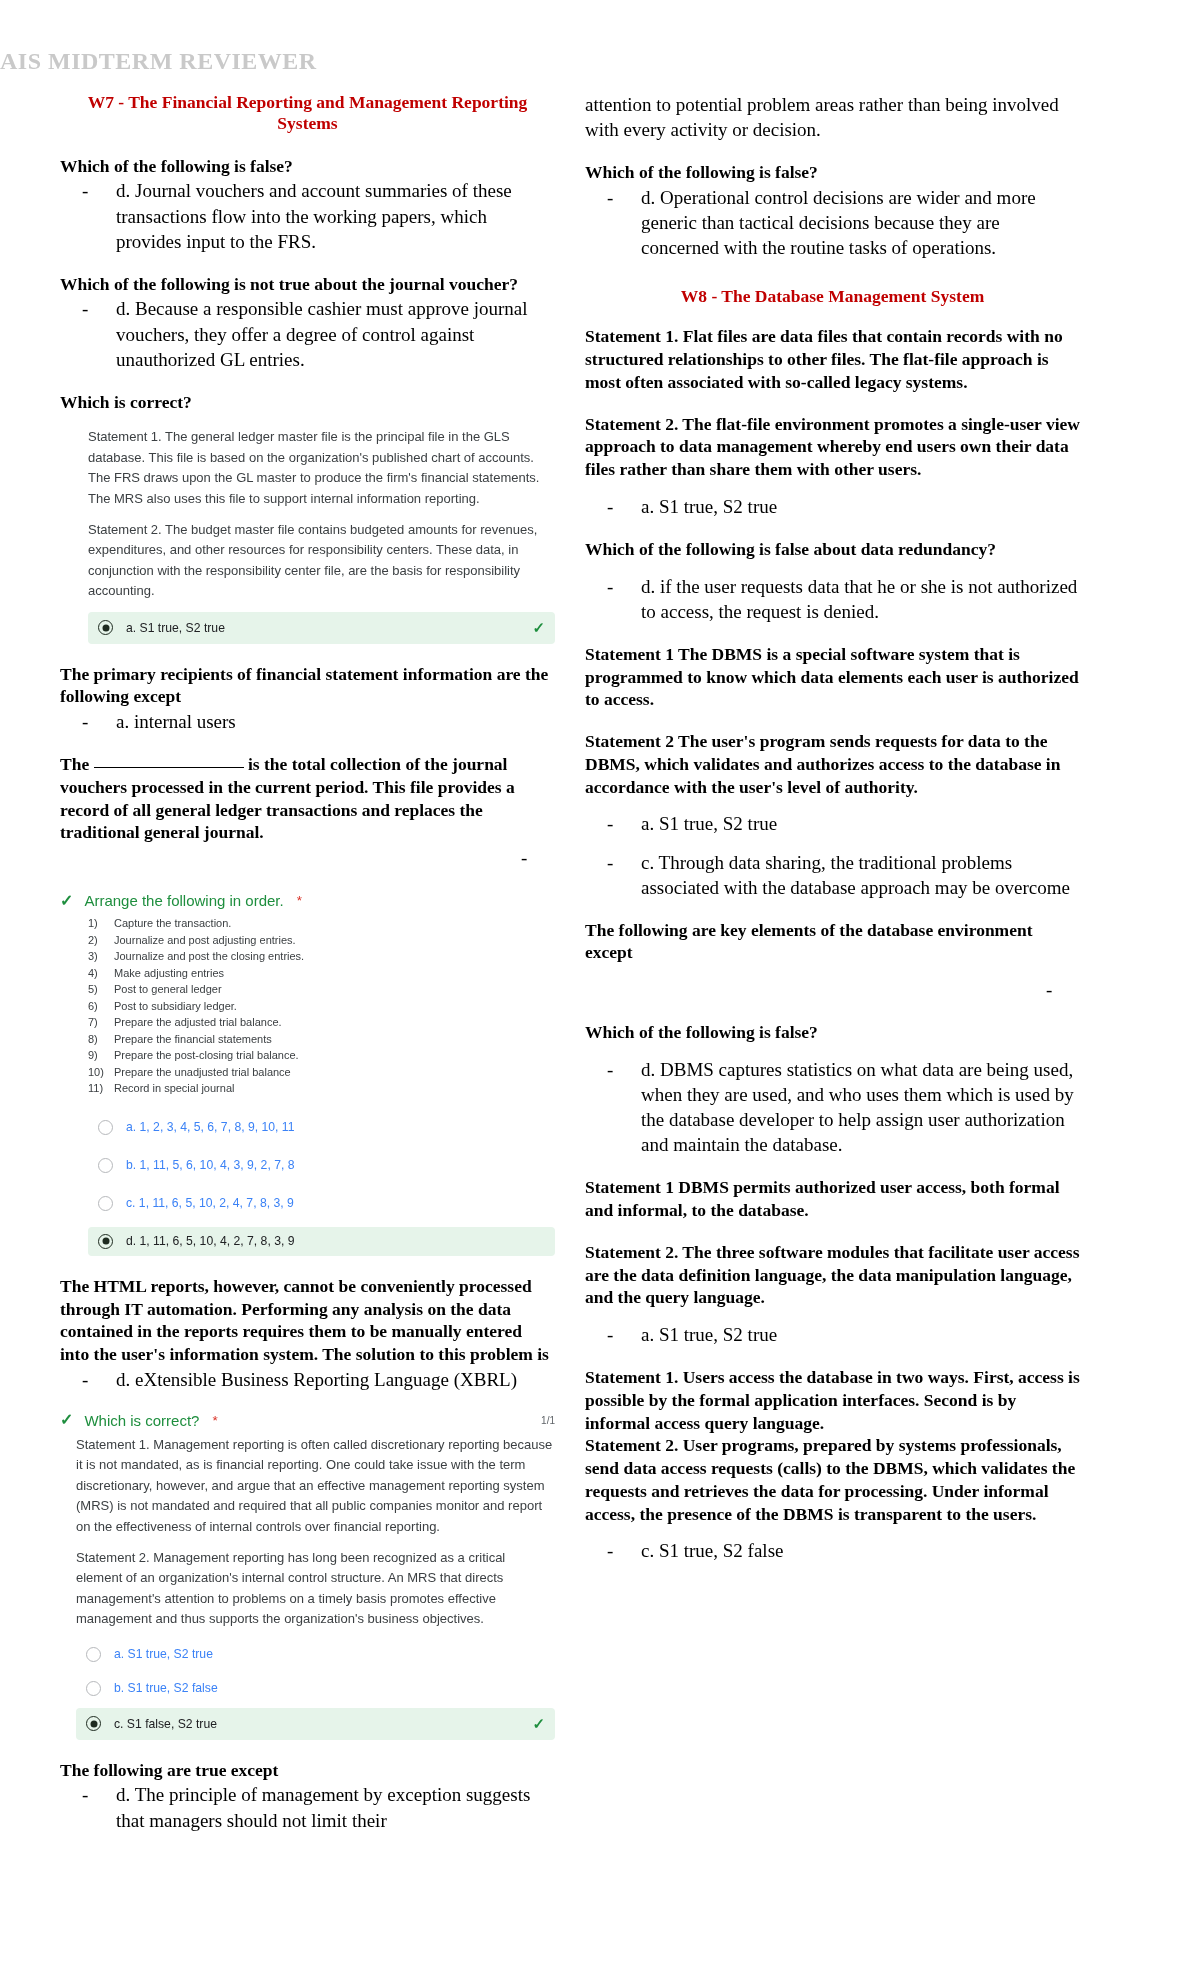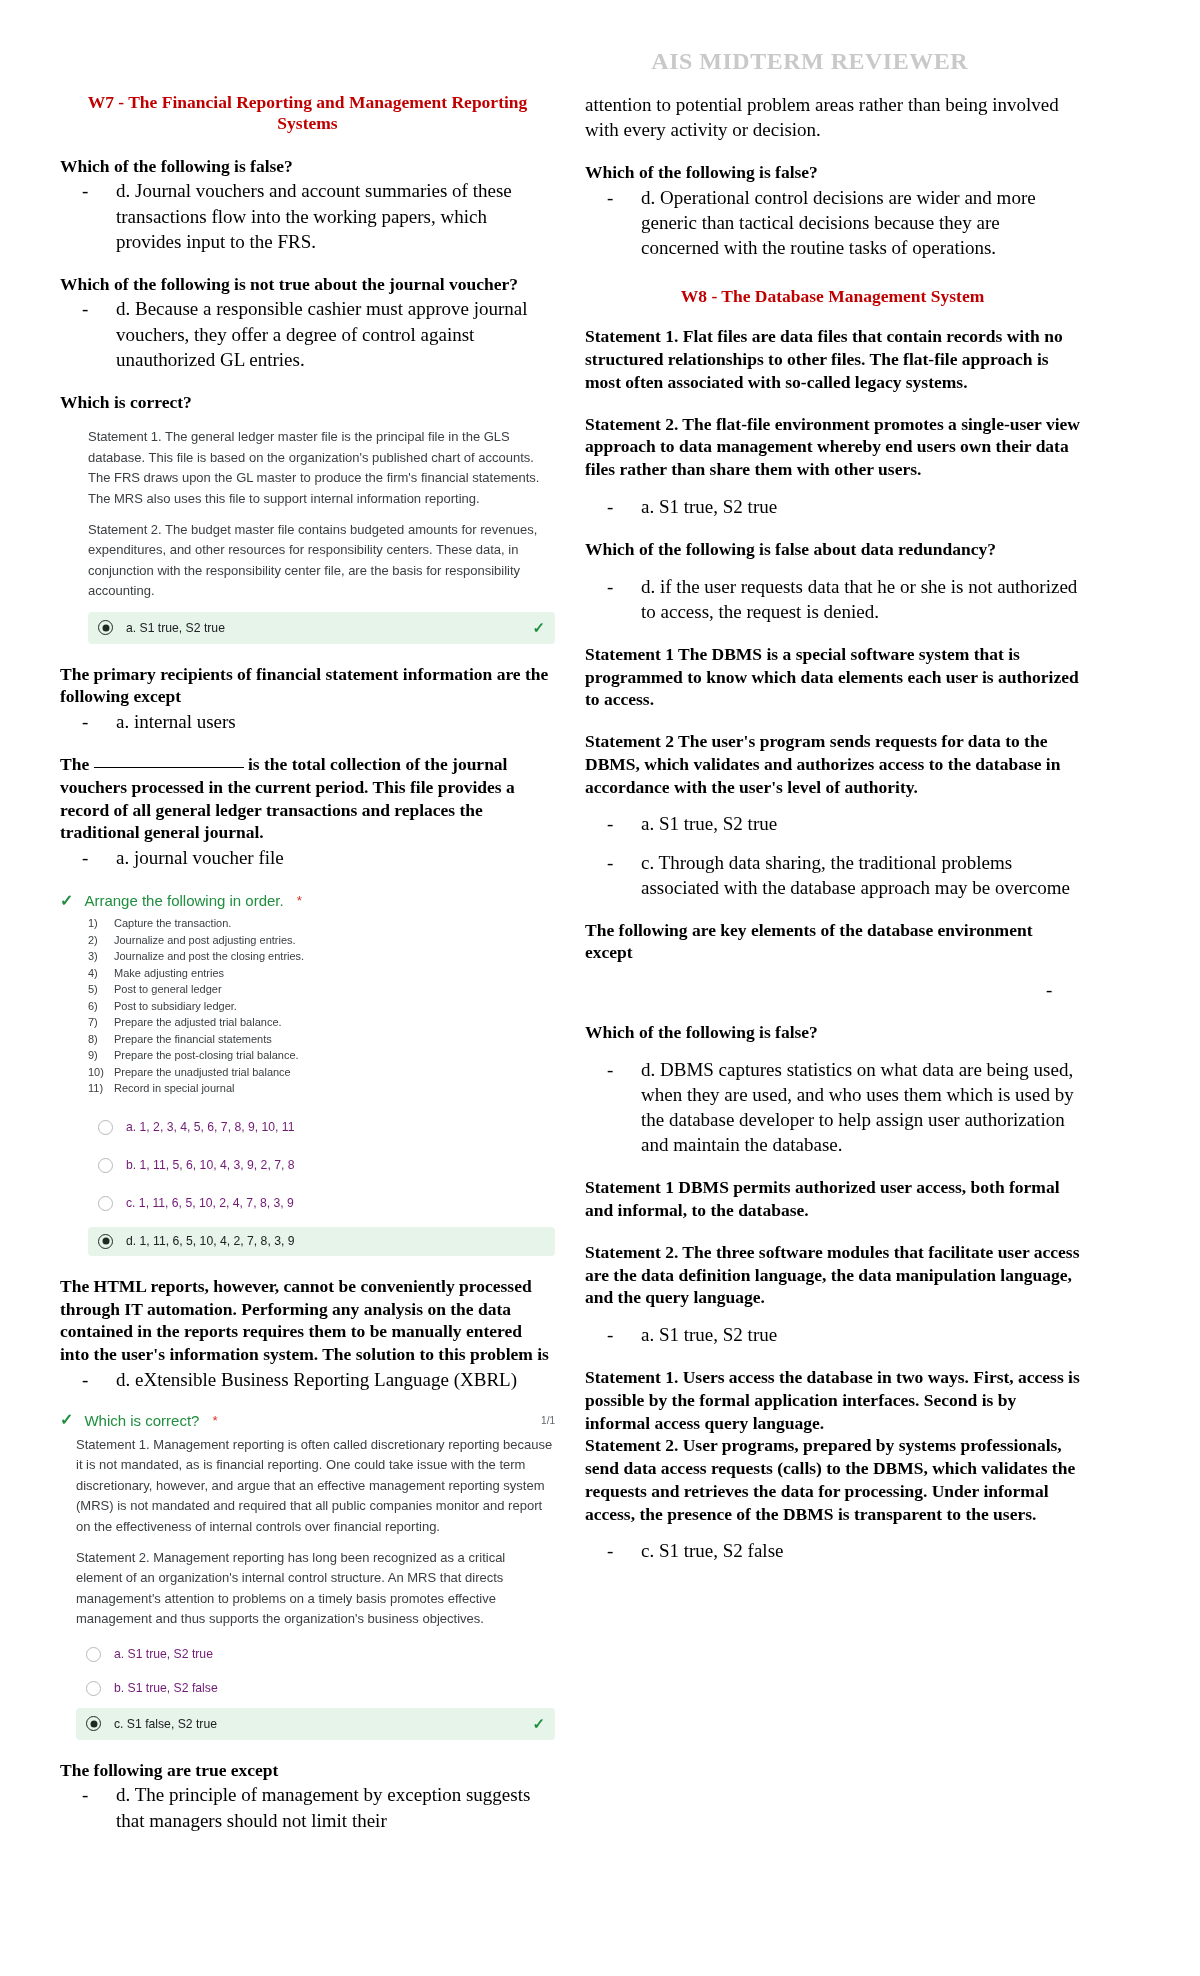--- a/index.html
+++ b/index.html
@@ -1,19 +1,19 @@
 <!DOCTYPE html>
 <html><head>
 <meta charset="utf-8">
 <style>
   html,body{margin:0;padding:0;background:#ffffff;}
   body{width:1200px;height:1976px;font-family:"Liberation Serif",serif;color:#000;}
   .page{position:relative;width:1200px;height:1976px;padding:0;box-sizing:border-box;}
   .watermark-header{
-    position:absolute;top:48px;left:0;width:968px;text-align:right;
+    position:absolute;top:48px;left:0;width:968px;text-align:left;
     font-family:"Liberation Serif",serif;font-weight:bold;font-size:24px;
     letter-spacing:.5px;color:#c9c9c9;
   }
   .columns{position:absolute;top:92px;left:0;width:1200px;display:flex;gap:30px;padding:0 60px;box-sizing:border-box;}
   .col{width:495px;}
   .sec-title{
     color:#c00000;font-weight:bold;font-size:17.5px;line-height:1.22;
     text-align:center;margin:0 0 20px 0;
   }
   .sec-title.w8{margin-top:26px;margin-bottom:18px;}
@@ -35,21 +35,21 @@
   .form-head .req{color:#d93025;font-size:13.5px;margin-left:2px;}
   .form-head .score{margin-left:auto;color:#5f6368;font-size:10px;}
   .form-body{padding-left:28px;}
   .stmt{font-size:13px;line-height:1.58;color:#3c4043;margin:0 0 10px 0;}
   .numlist{font-size:11px;line-height:1.50;color:#3c4043;margin:6px 0 16px 0;}
   .numlist div{display:flex;}
   .numlist .n{width:26px;flex:0 0 26px;}
   .opts{margin-top:4px;}
   .opt{
     display:flex;align-items:center;gap:13px;
-    padding:7px 10px;border-radius:4px;font-size:12.2px;color:#701a75;
+    padding:7px 10px;border-radius:4px;font-size:12.2px;color:#3b82f6;
     margin-bottom:2px;
   }
   .opt.selected{background:#e6f4ea;color:#202124;}
   .radio{
     width:15px;height:15px;flex:0 0 15px;border:1.6px solid #b6b8bb;border-radius:50%;
     box-sizing:border-box;position:relative;
   }
   .opt.selected .radio{border-color:#1e2b20;}
   .opt.selected .radio:after{
     content:"";position:absolute;left:50%;top:50%;width:7px;height:7px;
@@ -103,21 +103,20 @@
 
       <div class="q spaced">The primary recipients of financial statement information are the following except</div>
       <div class="ans">
         <span class="dash">-</span>
         <span class="atext">a. internal users</span>
       </div>
 
       <div class="q spaced"><span>The </span><span class="blankline"></span><span> is the total collection of the journal vouchers processed in the current period. This file provides a record of all general ledger transactions and replaces the traditional general journal.</span></div>
       <div class="ans">
         <span class="dash">-</span>
-        <span class="atext">a. journal voucher file</span>
       </div>
 
       <div class="form" style="margin-top:22px;">
         <div class="form-head">
           <span class="check">✓</span>
           <span class="ftitle">Arrange the following in order.</span>
           <span class="req">*</span>
         </div>
         <div class="form-body">
           <div class="numlist">

